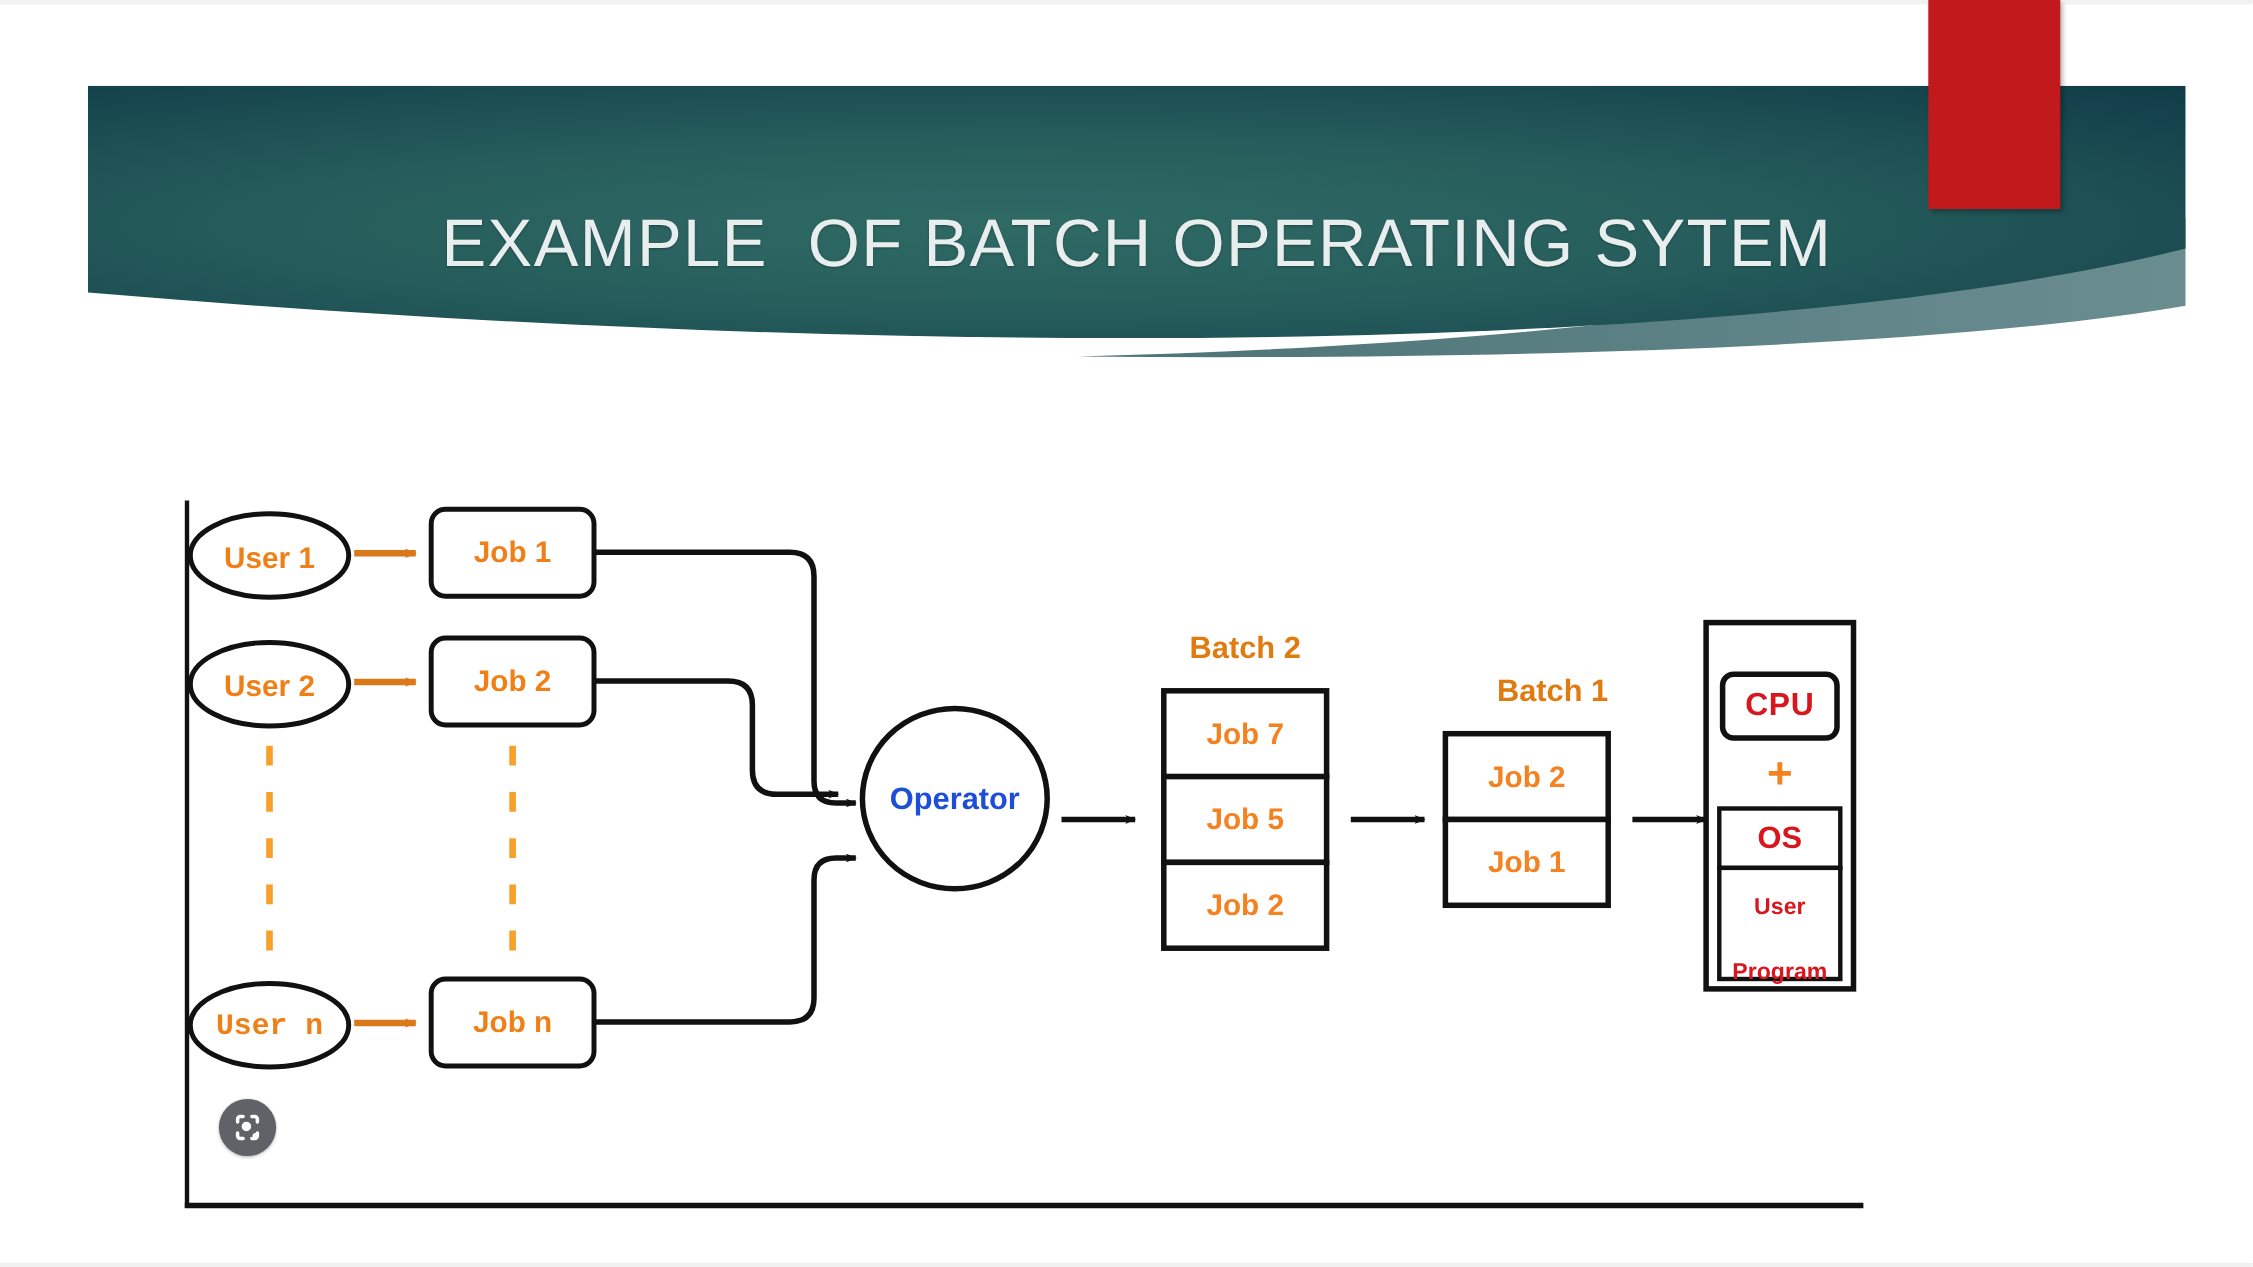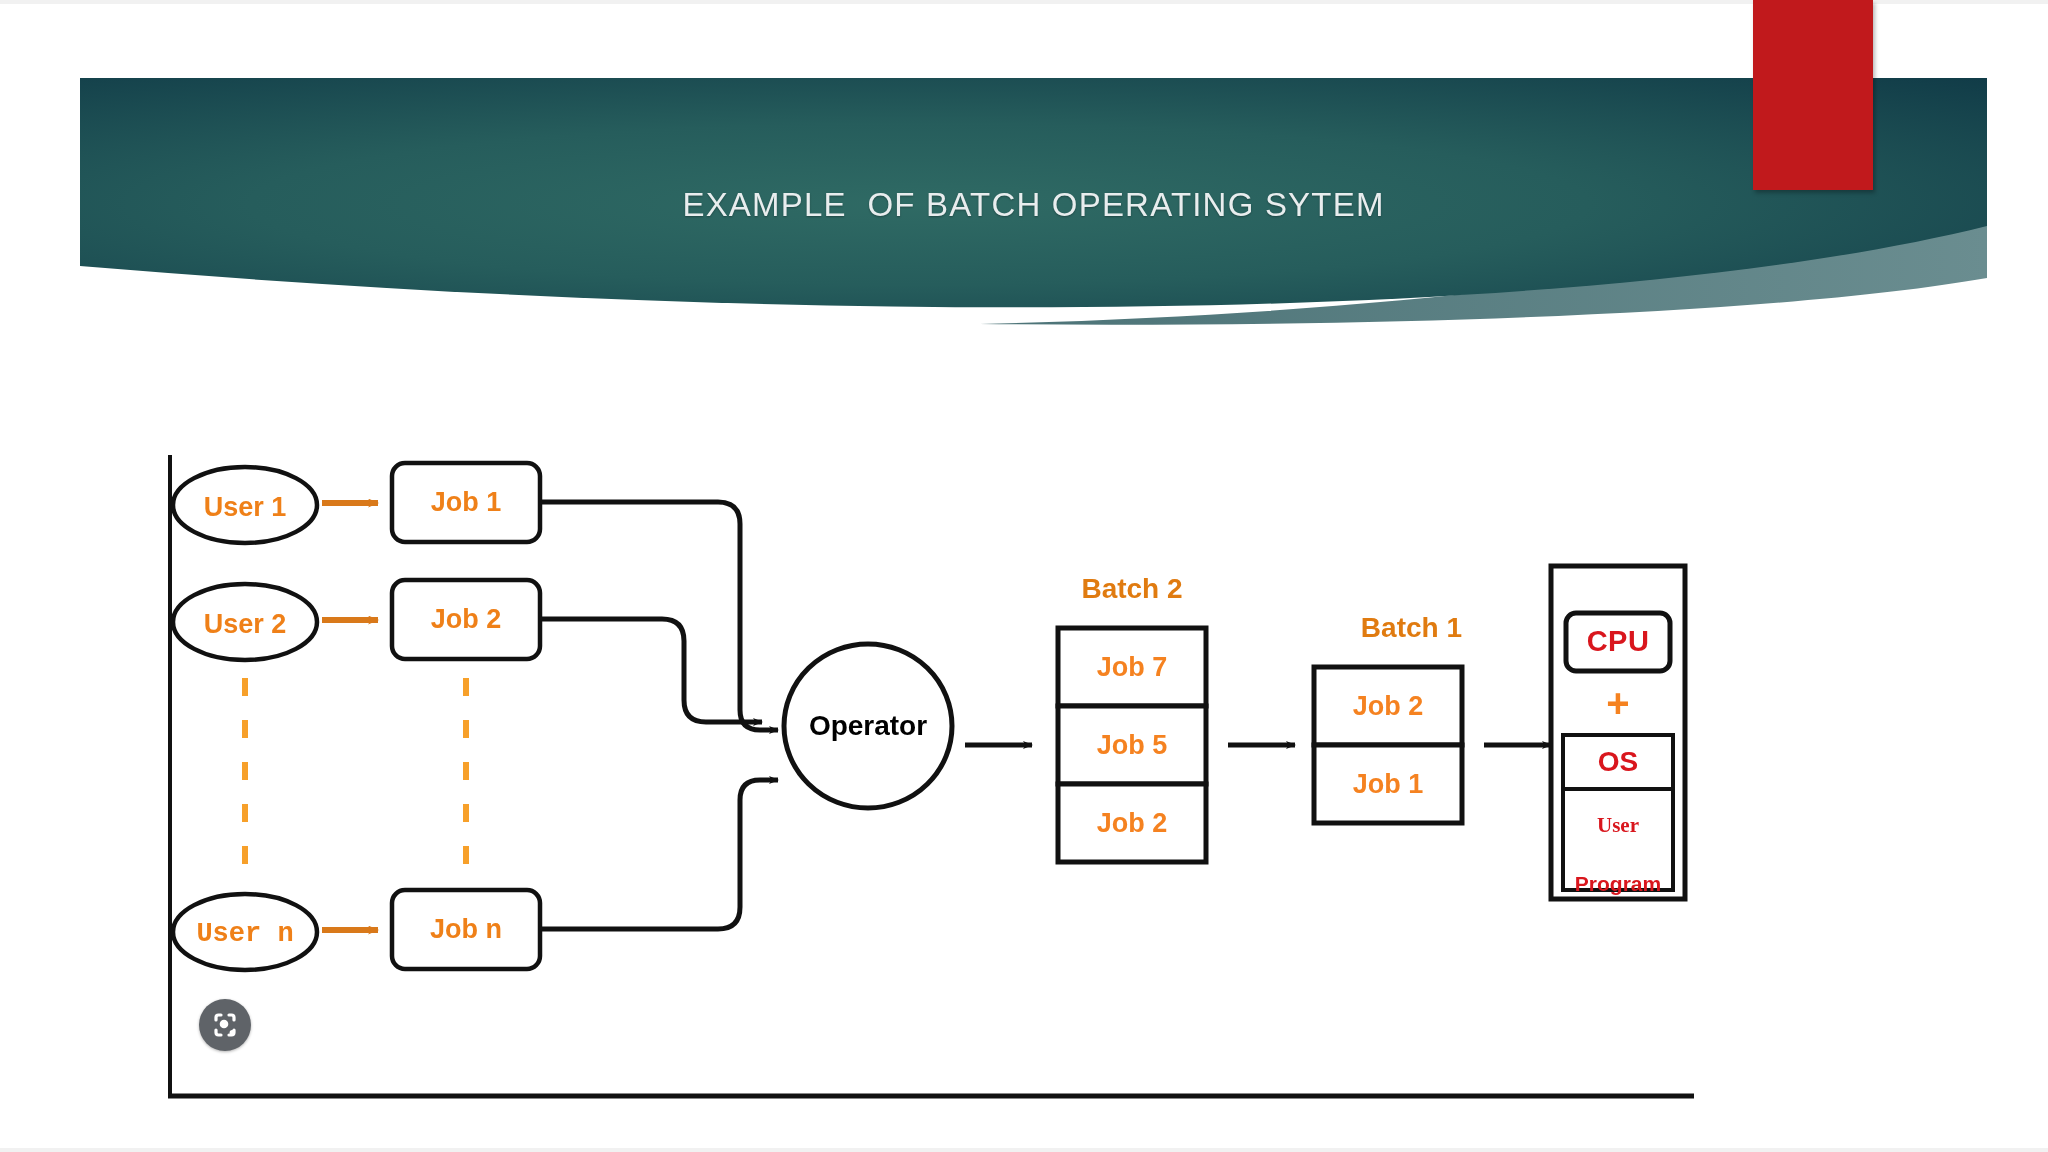--- a/index.html
+++ b/index.html
@@ -46,21 +46,21 @@
   #header-banner svg { display: block; }
 
   #title-text {
     position: absolute;
     left: 80px;
     top: 186px;
     width: 1907px;
     text-align: center;
     color: #e8edee;
     font-family: "Liberation Sans", sans-serif;
-    font-size: 33px;
+    font-size: 61px;
     font-weight: 300;
     letter-spacing: 1.2px;
     white-space: pre;
     text-shadow: 0 1px 2px rgba(0,0,0,0.30);
   }
 
   
   #red-accent-bar {
     position: absolute;
     left: 1753px;
@@ -97,21 +97,21 @@
   }
   .lbl-batch {
     color: #e07b10;
     font-size: 28px;
   }
   .lbl-stackjob {
     color: #f58220;
     font-size: 27px;
   }
   .lbl-operator {
-    color: #000000;
+    color: #1d4ed8;
     font-size: 28px;
   }
   .lbl-cpu {
     color: #d9161d;
     font-size: 29px;
     letter-spacing: 0.5px;
   }
   .lbl-os {
     color: #d9161d;
     font-size: 28px;
@@ -272,21 +272,21 @@
     <div class="dlabel lbl-stackjob" style="left:1058px; top:732px; width:148px;">Job 5</div>
     <div class="dlabel lbl-stackjob" style="left:1058px; top:810px; width:148px;">Job 2</div>
 
     <div class="dlabel lbl-batch" style="left:1314px; top:614px; width:148px;text-align:right;">Batch 1</div>
     <div class="dlabel lbl-stackjob" style="left:1314px; top:693px; width:148px;">Job 2</div>
     <div class="dlabel lbl-stackjob" style="left:1314px; top:771px; width:148px;">Job 1</div>
 
     <div class="dlabel lbl-cpu" style="left:1566px; top:627px; width:104px;">CPU</div>
     <div class="dlabel lbl-plus" style="left:1563px; top:683px; width:110px;">+</div>
     <div class="dlabel lbl-os" style="left:1563px; top:748px; width:110px;">OS</div>
-    <div class="dlabel lbl-userprog" style="left:1563px; top:813px; width:110px;font-family:Liberation Serif, serif;">User</div>
+    <div class="dlabel lbl-userprog" style="left:1563px; top:813px; width:110px;">User</div>
     <div class="dlabel lbl-userprog" style="left:1558px; top:839px; width:120px;margin-top:33px;">Program</div>
 
 
     <div id="lens-button">
       <svg width="52" height="52" viewBox="0 0 52 52" xmlns="http://www.w3.org/2000/svg">
         <g fill="none" stroke="#ffffff" stroke-width="3.2" stroke-linecap="round">
           <path d="M17,21 V18.5 A2.5,2.5 0 0 1 19.5,16 H22"></path>
           <path d="M30,16 H32.5 A2.5,2.5 0 0 1 35,18.5 V21"></path>
           <path d="M35,31 V33.5 A2.5,2.5 0 0 1 32.5,36 H30"></path>
           <path d="M22,36 H19.5 A2.5,2.5 0 0 1 17,33.5 V31"></path>

